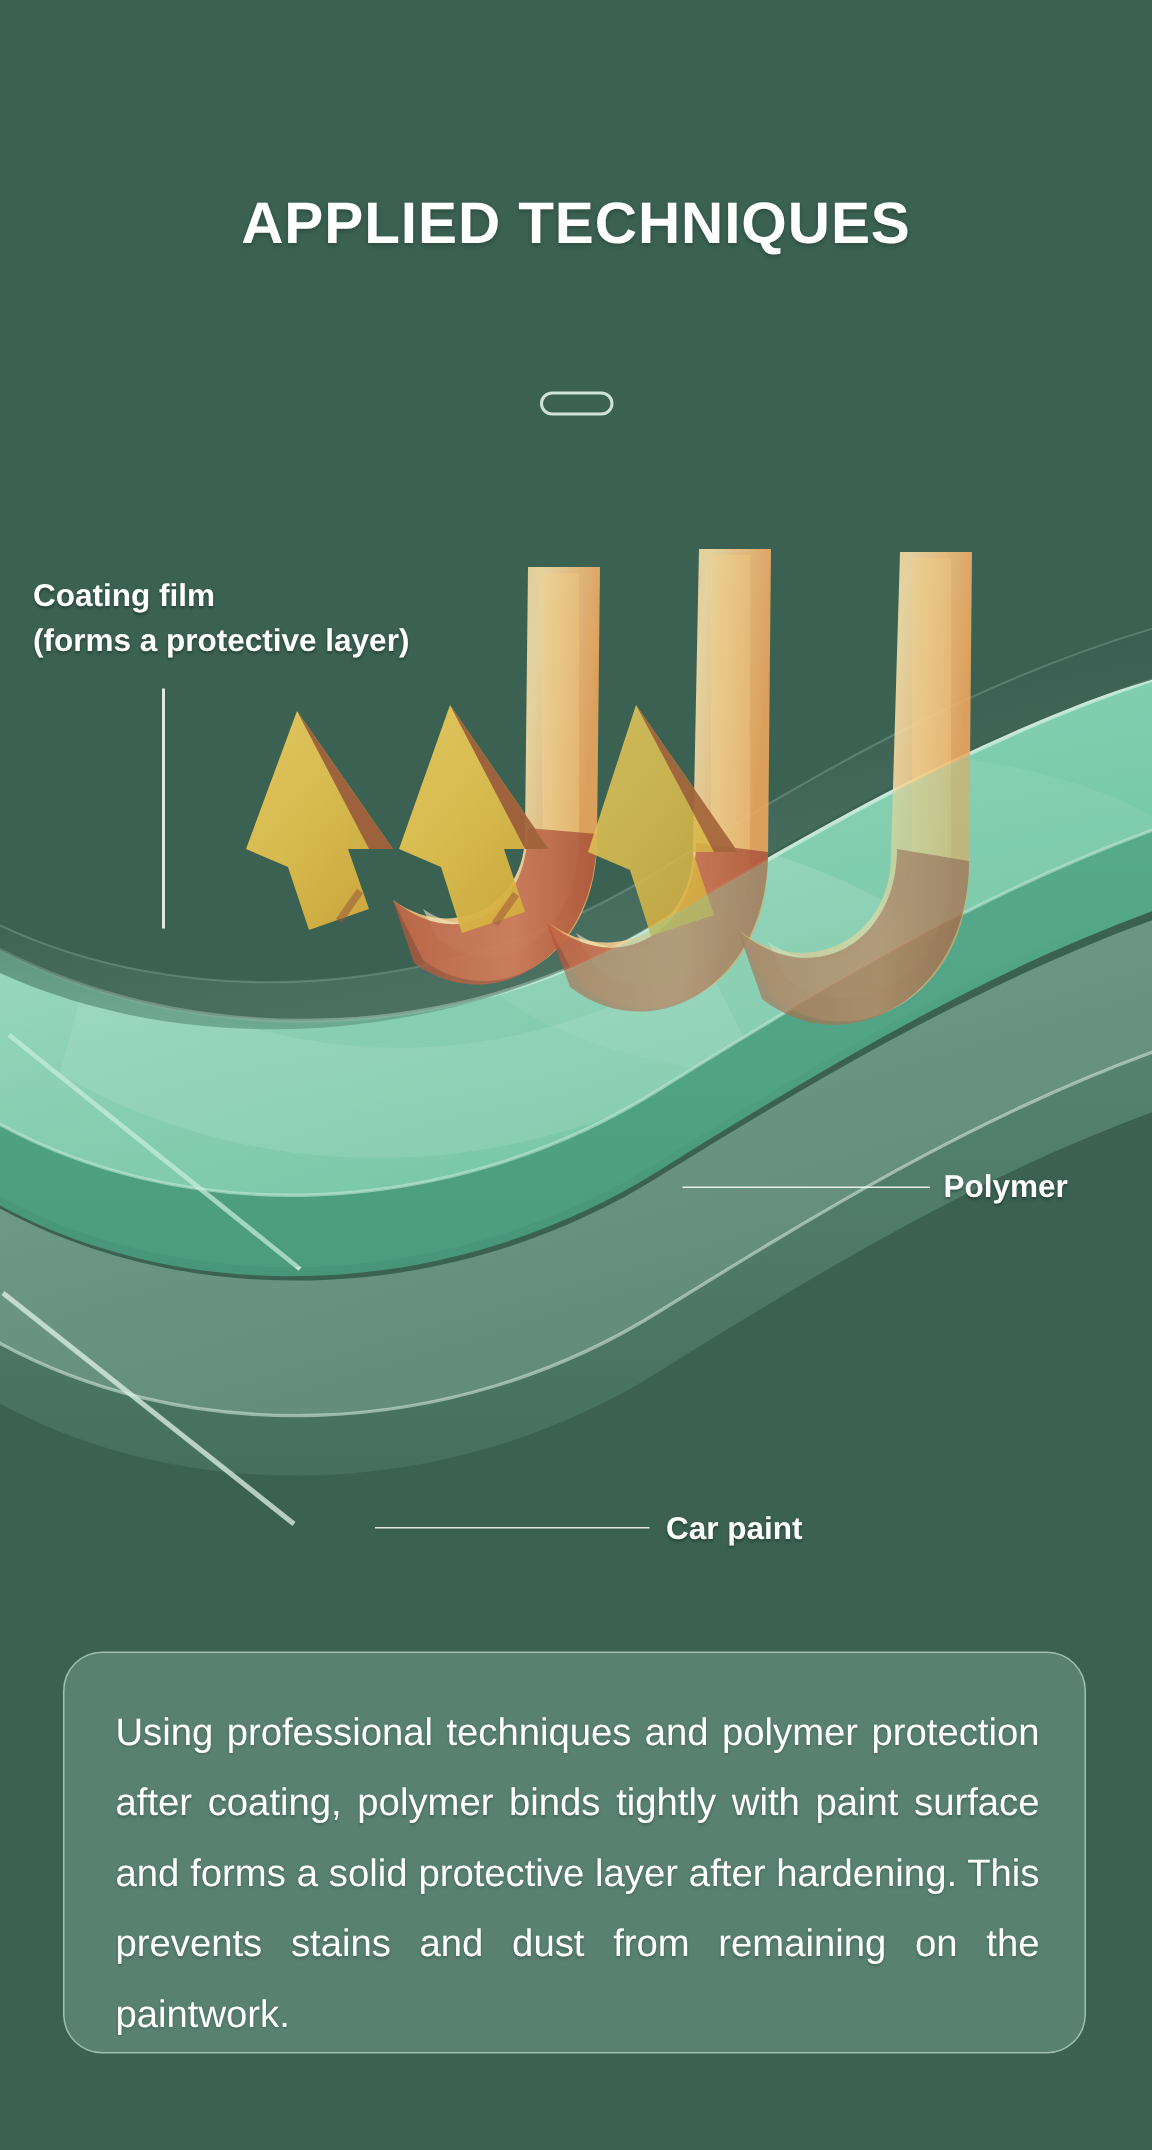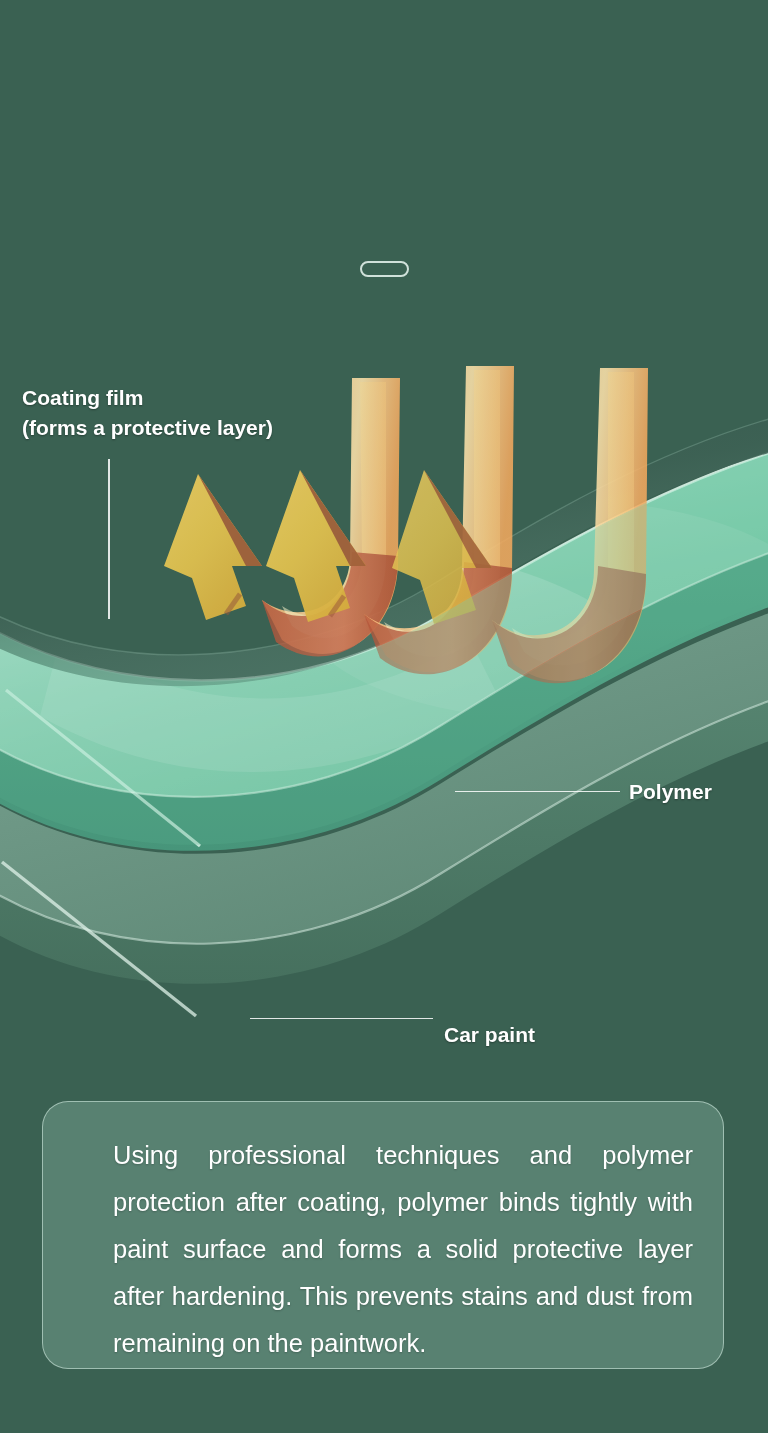--- a/index.html
+++ b/index.html
@@ -51,21 +51,21 @@
     position:absolute;
     color:#ffffff;
     font-size:21px;
     line-height:1.42;
     text-shadow:0 1px 2px rgba(0,0,0,0.35);
     white-space:nowrap;
     font-weight:bold;
   }
   .label-coating { top:383px; left:22px; }
   .label-polymer { top:777px; left:629px; }
-  .label-carpaint { top:1005px; left:444px;margin-top:15px; }
+  .label-carpaint { top:1005px; left:444px; }
 
   .leader {
     position:absolute;
     background:rgba(255,255,255,0.85);
   }
   .leader-coating { top:459px; left:108px; width:1.6px; height:160px; }
   .leader-polymer { top:791px; left:455px; width:165px; height:1.4px; }
   .leader-carpaint { top:1018px; left:250px; width:183px; height:1.4px; }
 
   
@@ -77,28 +77,28 @@
     border:1.4px solid rgba(218,240,231,0.55);
     border-radius:26px;
     padding:30px 30px 0 34px;
   }
   .textbox p {
     color:#ffffff;
     font-size:25.5px;
     line-height:1.84;
     text-align:justify;
     text-shadow:0 1px 2px rgba(0,0,0,0.22);
-    margin-left:36px;
   }
 </style>
 </head>
 <body>
 
 <div class="page">
 
+  <div class="title">APPLIED TECHNIQUES</div>
 
   <div class="divider"></div>
 
   <div class="illus">
     <svg viewBox="0 0 768 1075" xmlns="http://www.w3.org/2000/svg">
       <defs>
 
         <linearGradient id="mintTop" x1="0" y1="0" x2="0.45" y2="1">
           <stop offset="0%" stop-color="#9fdcc2"></stop>
           <stop offset="32%" stop-color="#8bd4b6"></stop>

